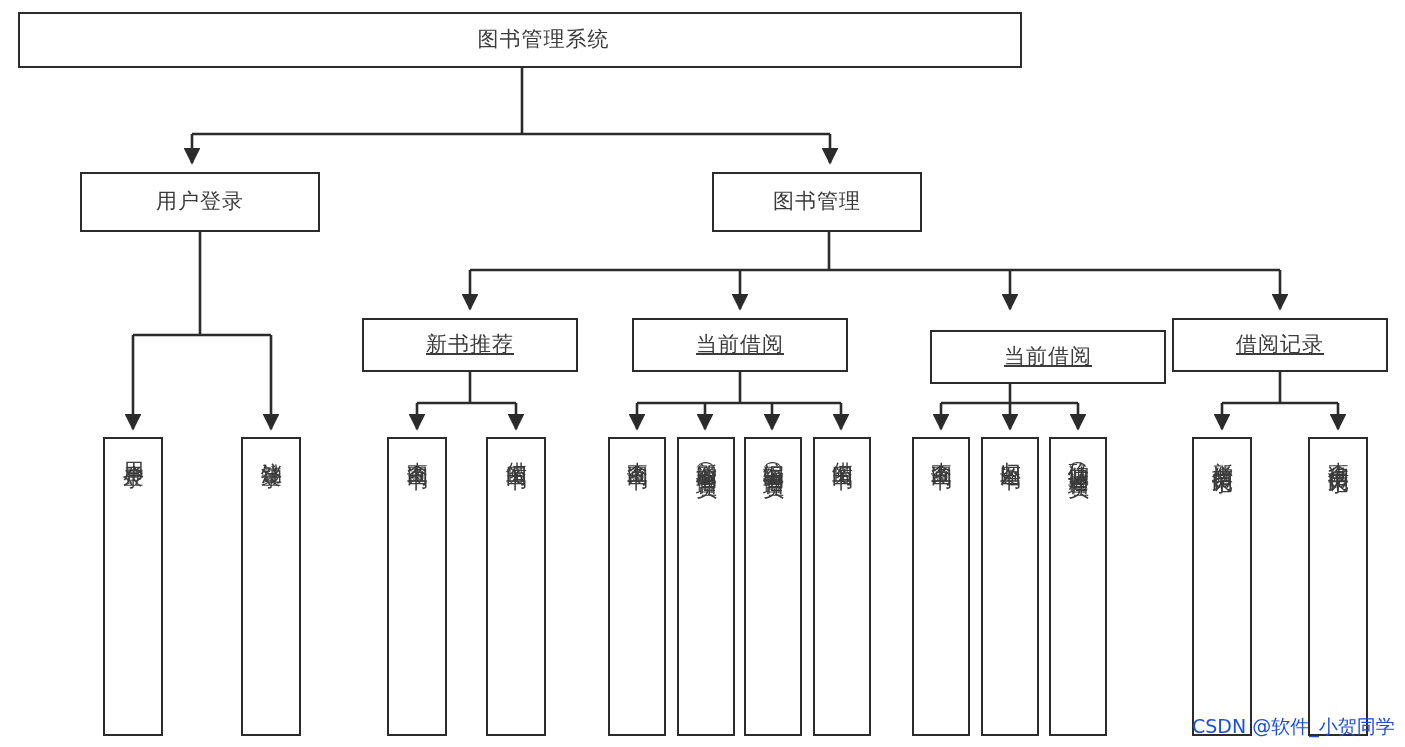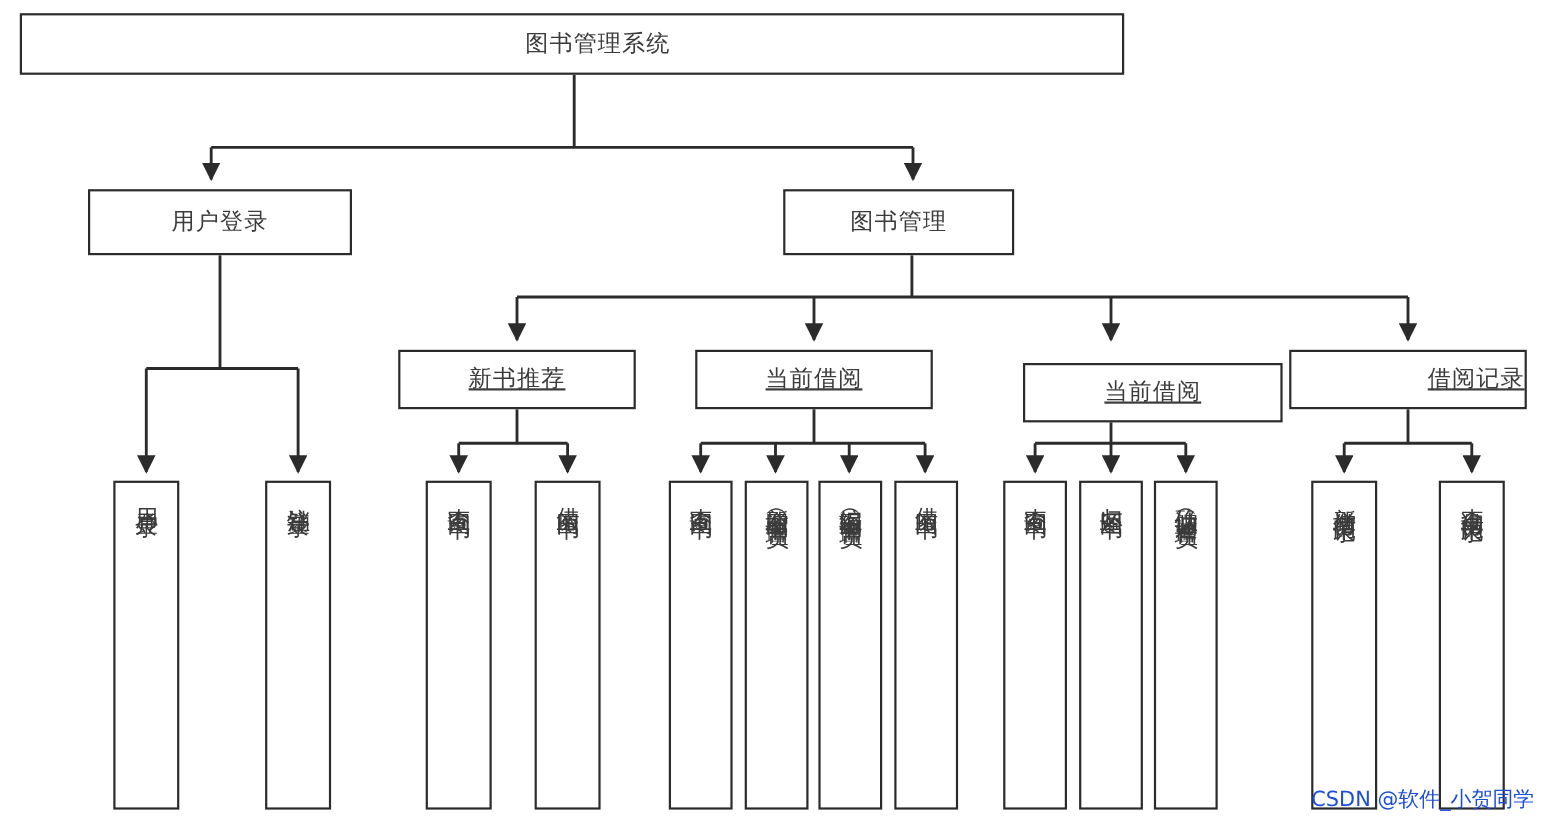--- a/index.html
+++ b/index.html
@@ -141,21 +141,21 @@
 
   <div class="node level3" style="left:362px; top:318px; width:216px; height:54px;">
     <span class="node-label">新书推荐</span>
   </div>
   <div class="node level3" style="left:632px; top:318px; width:216px; height:54px;">
     <span class="node-label">当前借阅</span>
   </div>
   <div class="node level3" style="left:902px; top:330px; width:236px; height:54px;margin-left:28px;">
     <span class="node-label">当前借阅</span>
   </div>
-  <div class="node level3" style="left:1172px; top:318px; width:216px; height:54px;justify-content:flex-end;">
+  <div class="node level3" style="left:1172px; top:318px; width:216px; height:54px;">
     <span class="node-label">借阅记录</span>
   </div>
 
   <div class="node leaf" style="left:103px; top:437px; width:60px; height:299px;">
     <span class="node-label">用户登录</span>
   </div>
   <div class="node leaf" style="left:241px; top:437px; width:60px; height:299px;">
     <span class="node-label">注销登录</span>
   </div>
 

